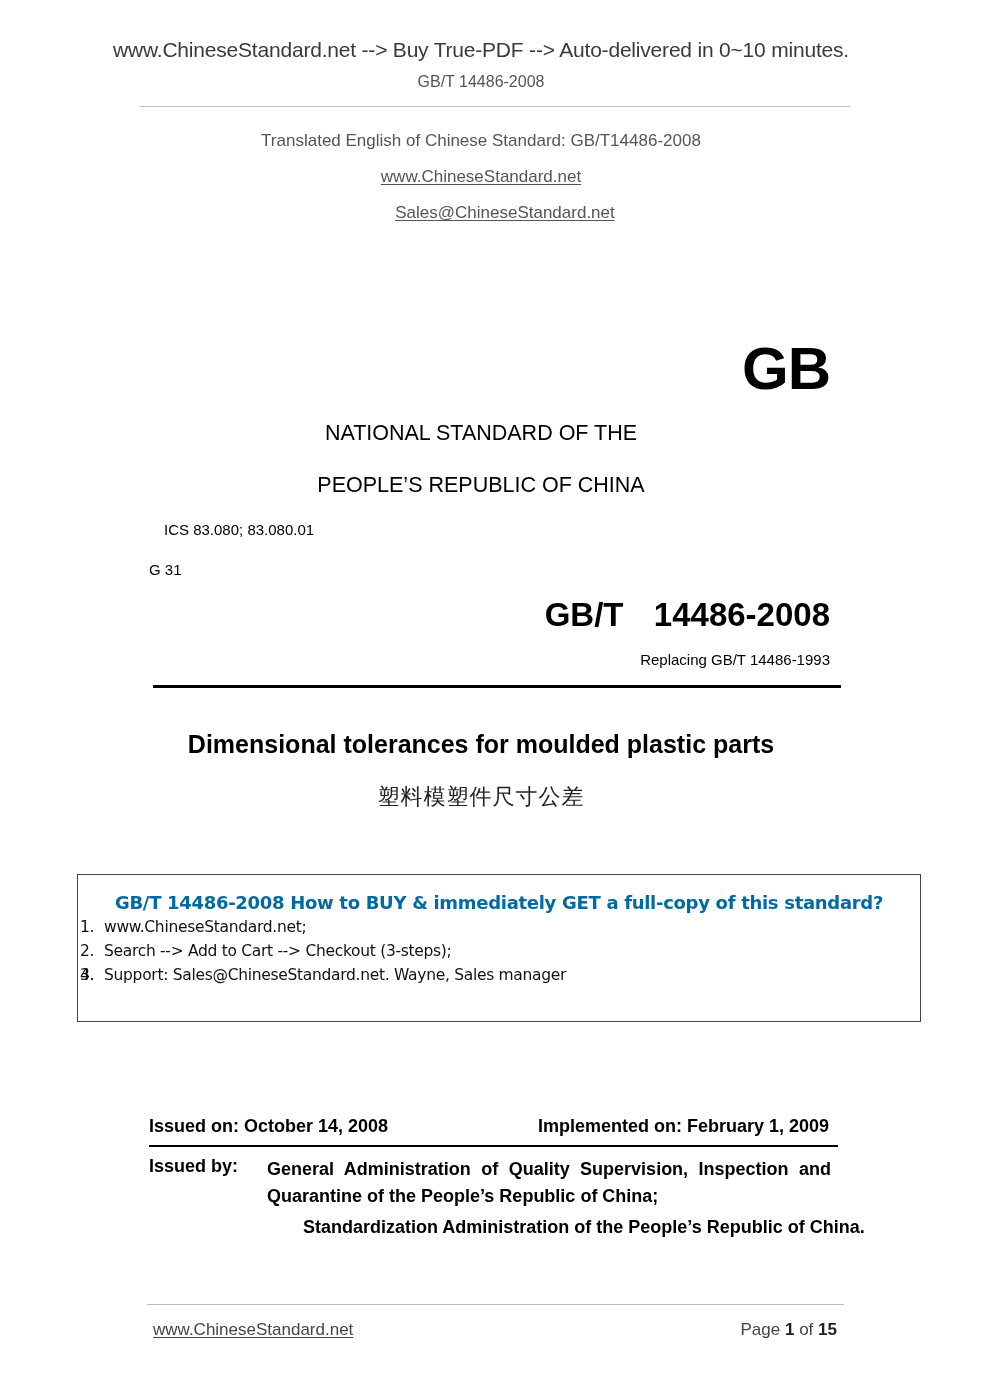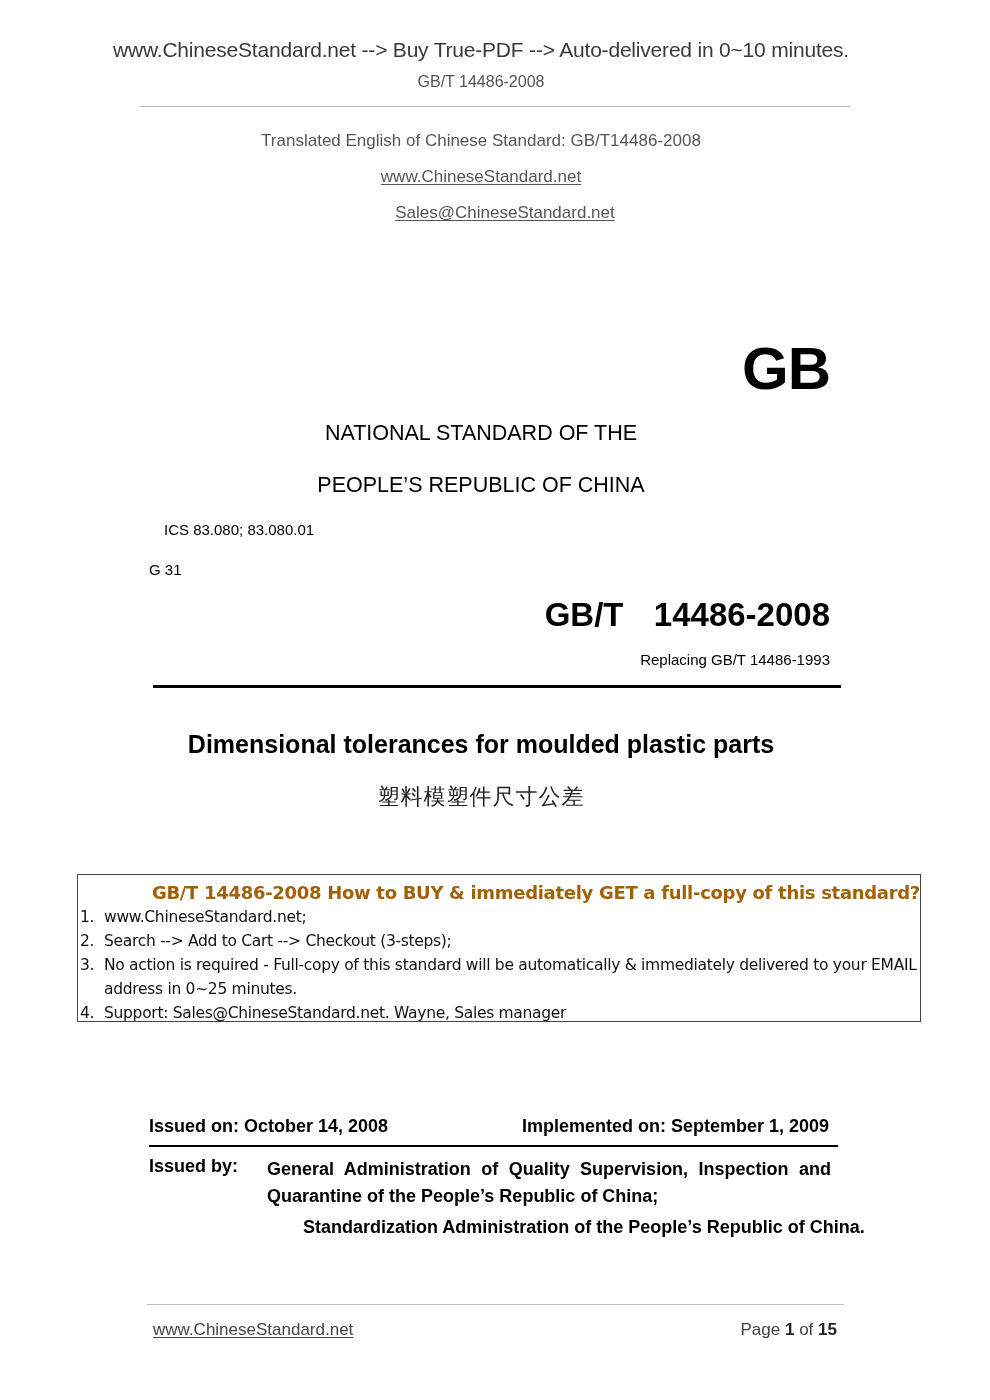--- a/index.html
+++ b/index.html
@@ -22,21 +22,21 @@
   .ics { top: 521px; left: 164px; font-size: 15px; }
   .gcode { top: 561px; left: 149px; font-size: 15px; }
   .stdno { top: 596px; right: 160px; font-size: 33px; font-weight: bold; word-spacing: 6px; }
   .replacing { top: 651px; right: 160px; font-size: 15px; }
   .main-rule { top: 685px; left: 153px; width: 688px; height: 3px; background: #000; }
 
   .title-en { top: 730px; font-size: 25px; font-weight: bold; }
   .title-cn { top: 782px; font-size: 22px; font-family: "DejaVu Sans", sans-serif; color: #222; letter-spacing: 1px; }
 
   .buybox { top: 874px; left: 77px; width: 844px; height: 148px; border: 1.5px solid #444; box-sizing: border-box; font-family: "DejaVu Sans", sans-serif; }
-  .buybox-title { text-align: right; font-weight: bold; font-size: 18px; color: #a16207; margin-top: 6px; line-height: 24px; letter-spacing: -0.3px; }
+  .buybox-title { text-align: center; font-weight: bold; font-size: 18px; color: #0369a1; margin-top: 16px; line-height: 24px; letter-spacing: -0.3px; }
   .buybox ol { margin: 0; padding: 0; list-style: none; }
   .buybox li { font-size: 15.5px; line-height: 24px; color: #111; position: relative; padding-left: 26px; letter-spacing: -0.3px; }
   .buybox li .num { position: absolute; left: 2px; }
 
   .issued-on { top: 1116px; left: 149px; font-size: 18px; font-weight: bold; }
   .implemented-on { top: 1116px; right: 161px; font-size: 18px; font-weight: bold; }
   .issue-rule { top: 1145px; left: 149px; width: 689px; height: 2px; background: #000; }
   .issued-by-label { top: 1156px; left: 149px; font-size: 18px; font-weight: bold; }
   .issuer1 { top: 1156px; left: 267px; width: 564px; font-size: 18px; font-weight: bold; line-height: 27px; text-align: justify; }
   .issuer2 { top: 1214px; left: 267px; width: 564px; font-size: 18px; font-weight: bold; line-height: 27px; text-align: justify; margin-left: 36px; }
@@ -71,27 +71,27 @@
 <div class="abs main-rule"></div>
 
 <div class="abs center title-en">Dimensional tolerances for moulded plastic parts</div>
 <div class="abs center title-cn">塑料模塑件尺寸公差</div>
 
 <div class="abs buybox">
   <div class="buybox-title">GB/T 14486-2008 How to BUY &amp; immediately GET a full-copy of this standard?</div>
   <ol>
     <li><span class="num">1.</span><span>www.ChineseStandard.net;</span></li>
     <li><span class="num">2.</span><span>Search --&gt; Add to Cart --&gt; Checkout (3-steps);</span></li>
-    <li><span class="num">3.</span><span>No action is required  - Full-copy of this standard will be automatically &amp; immediately delivered to your EMAIL address in 0~25 minutes.</span></li>
+    <li><span class="num">3.</span></li>
     <li><span class="num">4.</span><span>Support: Sales@ChineseStandard.net. Wayne, Sales manager</span></li>
   </ol>
 </div>
 
 <div class="abs issued-on">Issued on: October 14, 2008</div>
-<div class="abs implemented-on">Implemented on: September 1, 2009</div>
+<div class="abs implemented-on">Implemented on: February 1, 2009</div>
 <div class="abs issue-rule"></div>
 <div class="abs issued-by-label">Issued by:</div>
 <div class="abs issuer1">General Administration of Quality Supervision, Inspection and Quarantine of the People’s Republic of China;</div>
 <div class="abs issuer2">Standardization Administration of the People’s Republic of China.</div>
 
 <div class="abs foot-rule"></div>
 <div class="abs foot-link">
   <span class="u">www.ChineseStandard.net</span>
 </div>
 <div class="abs foot-page">

